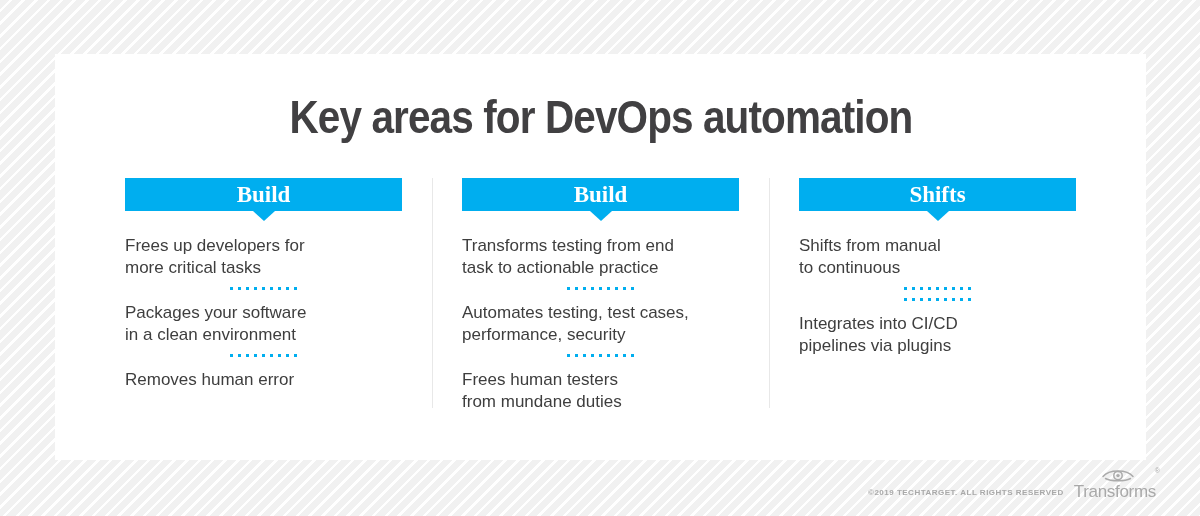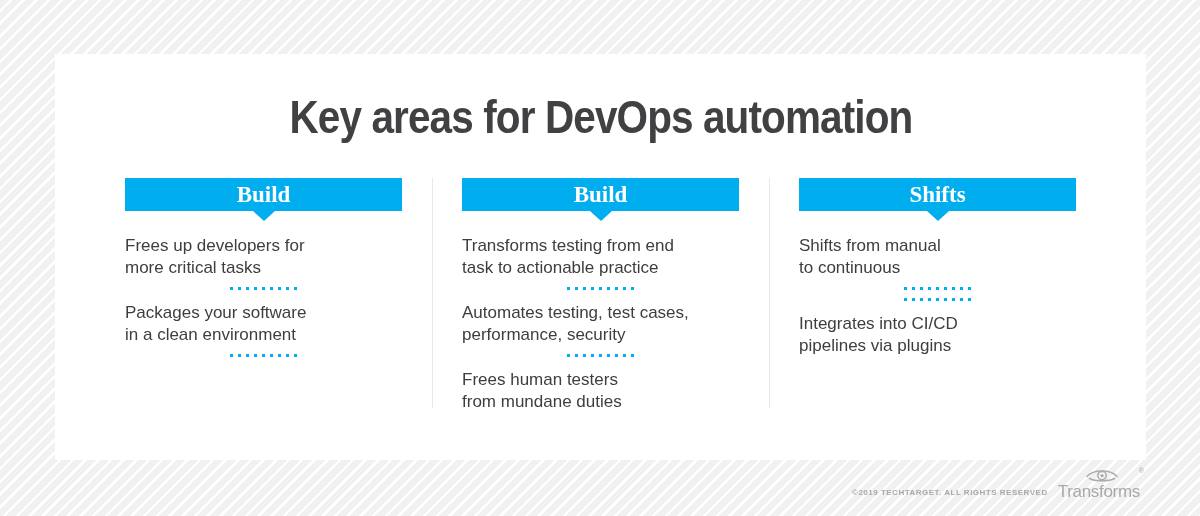--- a/index.html
+++ b/index.html
@@ -107,21 +107,21 @@
 
   .vdivider {
     width: 1px;
     height: 230px;
     background: var(--divider);
     align-self: flex-start;
   }
 
   .footer {
     position: absolute;
-    right: 60px;
+    right: 44px;
     top: 467px;
     display: flex;
     align-items: flex-end;
     gap: 10px;
   }
   .copyright {
     font-size: 8px;
     font-weight: 700;
     letter-spacing: 0.5px;
     color: var(--footer-text);
@@ -166,20 +166,21 @@
         <div class="col-header">
           <span>Build</span>
           <span class="pointer"></span>
         </div>
         <div class="item first">Frees up developers for
 more critical tasks</div>
         <div class="dots"></div>
         <div class="item">Packages your software
 in a clean environment</div>
         <div class="dots"></div>
+        <div class="item">Removes human error</div>
       </div>
 
       <div class="vdivider"></div>
 
       <div class="column">
         <div class="col-header">
           <span>Build</span>
           <span class="pointer"></span>
         </div>
         <div class="item first">Transforms testing from end

